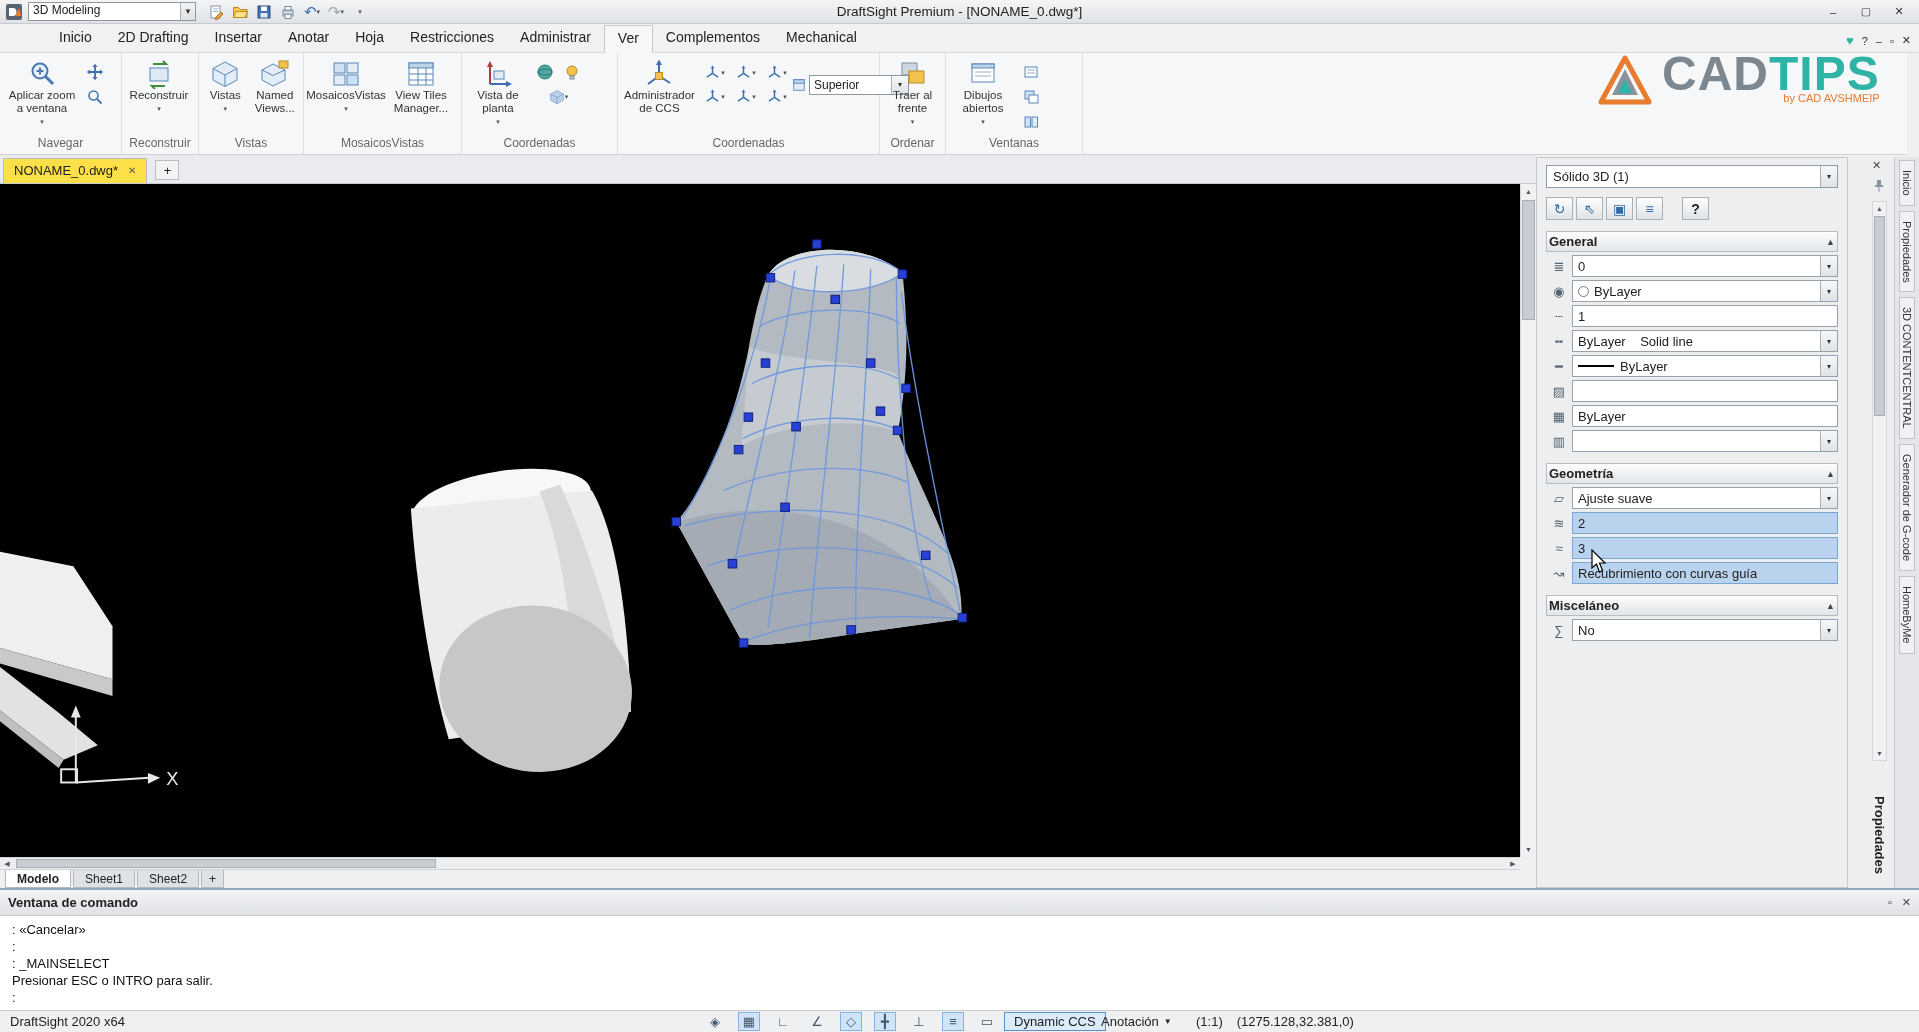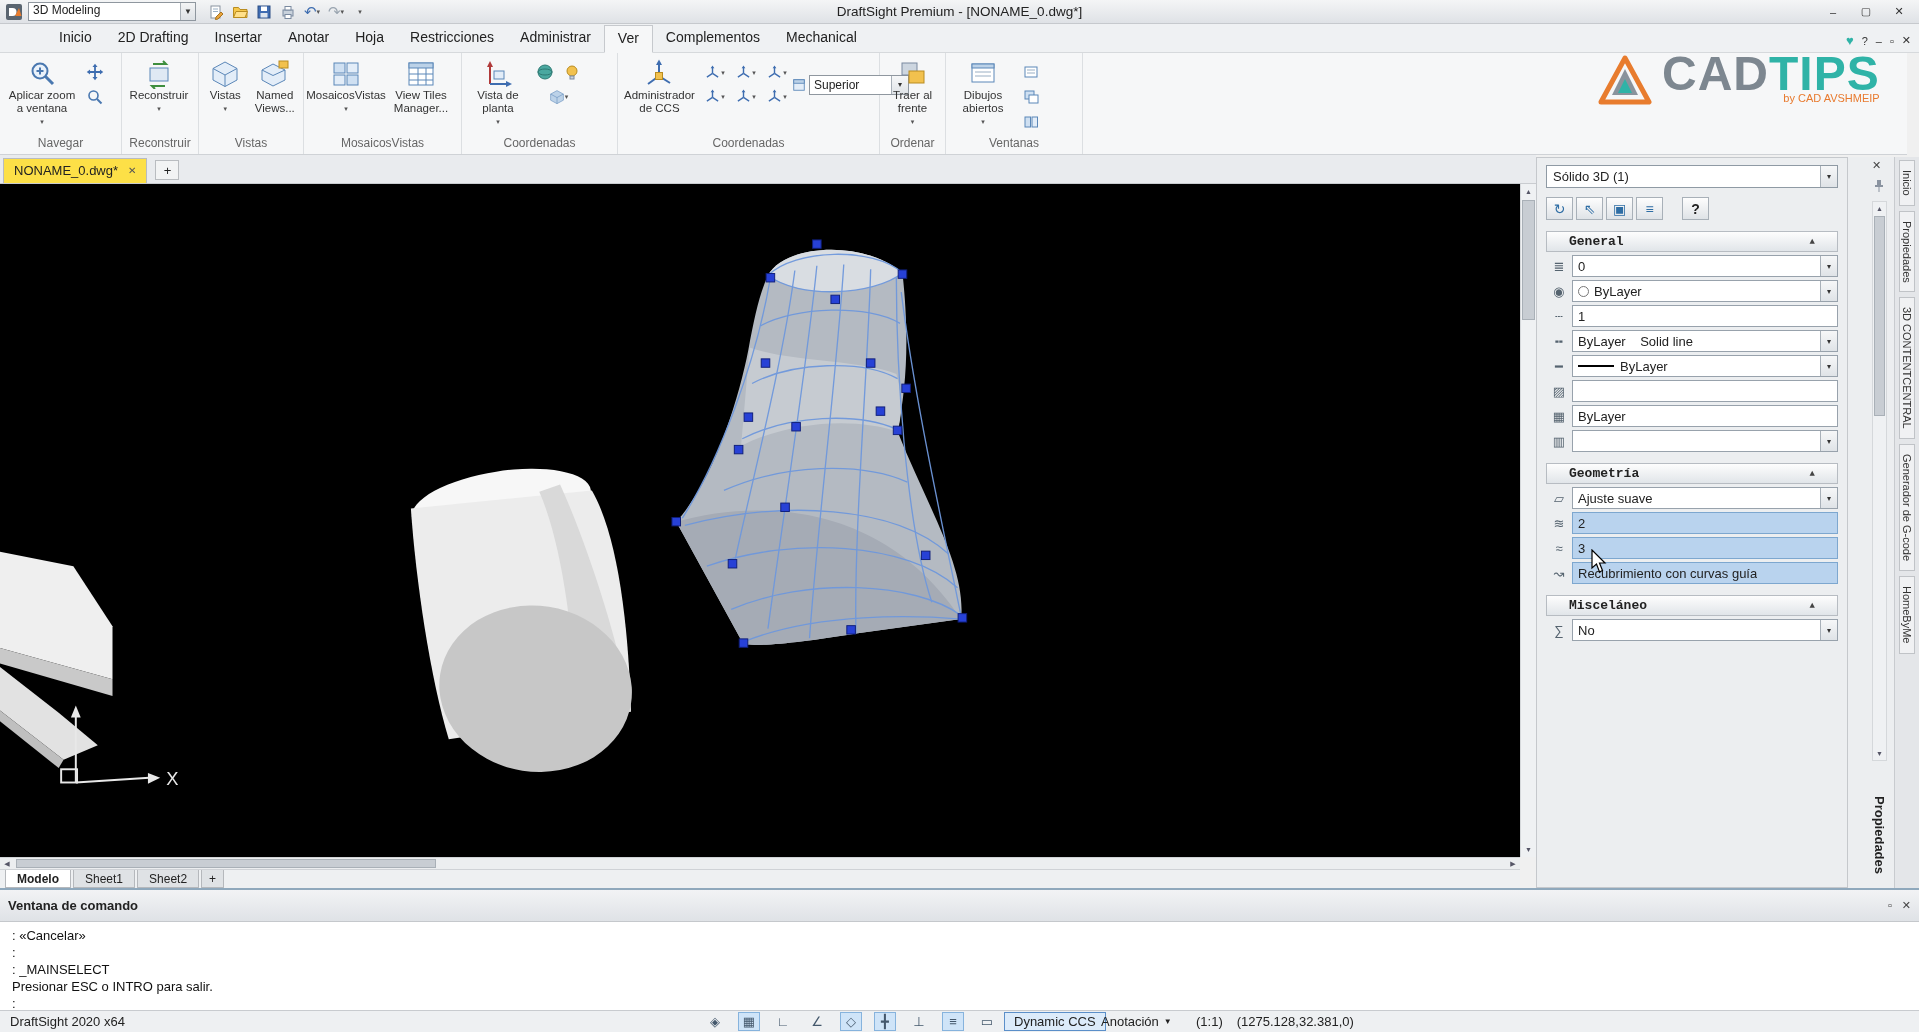--- a/index.html
+++ b/index.html
@@ -87,21 +87,21 @@
 
   
   .props { position:absolute; top:157px; left:1536px; width:312px; height:731px; background:#eceef0;
     border:1px solid #c5c8cc; padding:7px 9px 0; font-size:13px; }
   .sel-combo { display:flex; align-items:center; height:23px; background:#fff; border:1px solid #8f9aa4; padding-left:6px; }
   .ptoolbar { display:flex; gap:3px; margin:9px 0 4px; }
   .pbtn { width:27px; height:23px; border:1px solid #a8b0b8; background:linear-gradient(#fdfdfd,#dfe3e7);
     display:flex; align-items:center; justify-content:center; font-size:14px; color:#2e6da4; }
   .phelp { margin-left:16px; color:#222; font-weight:bold; }
   .psec { display:flex; align-items:center; height:21px; background:linear-gradient(#fdfdfd,#e1e5e9);
-    border:1px solid #b7bcc2; font-weight:bold; padding:0 22px; margin-top:11px; font-size:13px;font-family:Liberation Mono, monospace; }
+    border:1px solid #b7bcc2; font-weight:bold; padding:0 2px; margin-top:11px; font-size:13px; }
   .psec-c { margin-left:auto; font-size:9px; color:#444; }
   .prow { display:flex; align-items:center; margin-top:3px; height:22px; }
   .picon { width:26px; text-align:center; font-size:13px; color:#55636f; flex:0 0 auto; }
   .pfield { flex:1; height:22px; border:1px solid #98a2ac; background:#fff; display:flex;
     align-items:center; padding-left:5px; overflow:hidden; white-space:nowrap; }
   .pval { white-space:pre; overflow:hidden; text-overflow:ellipsis; }
   .ddbtn { margin-left:auto; width:17px; height:100%; background:linear-gradient(#f6f7f8,#dfe3e7);
     border-left:1px solid #a8b0b8; font-size:8px; display:flex; align-items:center; justify-content:center; color:#333; flex:0 0 auto; }
   .phl { background:#b9d3ee; border-color:#7da7cf; }
   .sw-c { width:11px; height:11px; border:1px solid #777; border-radius:50%; background:#fff; margin-right:5px; flex:0 0 auto; }
@@ -114,21 +114,21 @@
   .pscroll { position:absolute; top:44px; left:24px; width:15px; height:560px; background:#eff1f3; border:1px solid #d5d8db; }
   .pscroll .arr { position:absolute; left:0; width:13px; height:13px; font-size:7px; color:#556; display:flex; align-items:center; justify-content:center; }
   .psthumb { position:absolute; left:1px; right:1px; top:14px; height:200px; background:#c8cdd3; border:1px solid #a9b0b7; }
   .ptitle { position:absolute; bottom:14px; left:24px; writing-mode:vertical-rl; font-weight:bold; font-size:13px; color:#222; }
   .palette-tabs { position:absolute; top:157px; left:1894px; width:25px; height:731px; background:#e4e6e9;
     border-left:1px solid #c8cbcf; display:flex; flex-direction:column; gap:5px; padding-top:3px; align-items:center; }
   .ptab { writing-mode:vertical-rl; font-size:11px; color:#333; background:#f0f1f3; border:1px solid #c0c3c7; padding:9px 1px; white-space:nowrap; }
 
   
   .cmdwin { position:absolute; top:888px; left:0; width:1919px; height:122px; background:#fff; border-top:2px solid #8fa8bc; }
-  .cmdheader { height:32px; background:linear-gradient(#f2f3f5,#dfe2e6); border-bottom:1px solid #c5c8cc;
+  .cmdheader { height:26px; background:linear-gradient(#f2f3f5,#dfe2e6); border-bottom:1px solid #c5c8cc;
     display:flex; align-items:center; padding:0 8px; font-size:13px; font-weight:bold; }
   .cmdh-icons { margin-left:auto; display:flex; gap:10px; font-size:11px; font-weight:normal; color:#444; }
   .cmdbody { padding:5px 12px; font-size:13px; line-height:17px; color:#111; }
 
   
   .statusbar { position:absolute; top:1010px; left:0; width:1919px; height:22px; background:#eef0f2;
     border-top:1px solid #c8cbcf; font-size:13px; }
   .sb-left { position:absolute; left:10px; top:3px; }
   .sb-icons { position:absolute; left:704px; top:1px; display:flex; gap:12px; }
   .sbtn2 { width:22px; height:19px; display:flex; align-items:center; justify-content:center;

